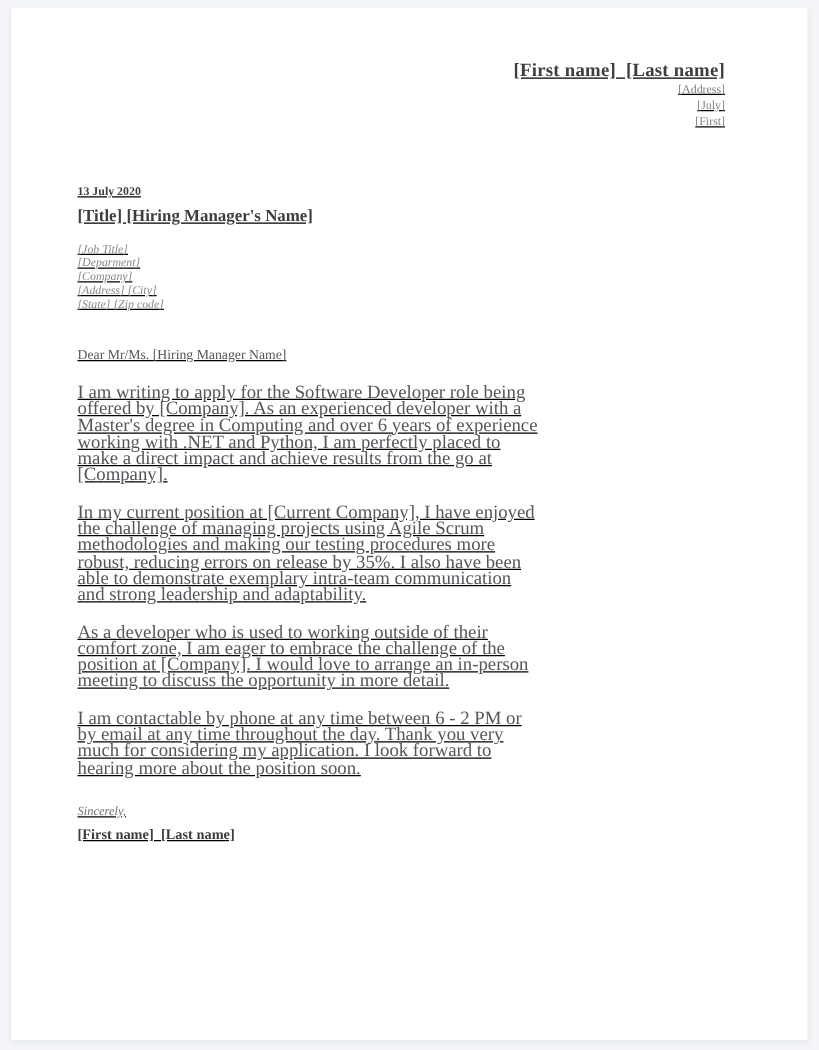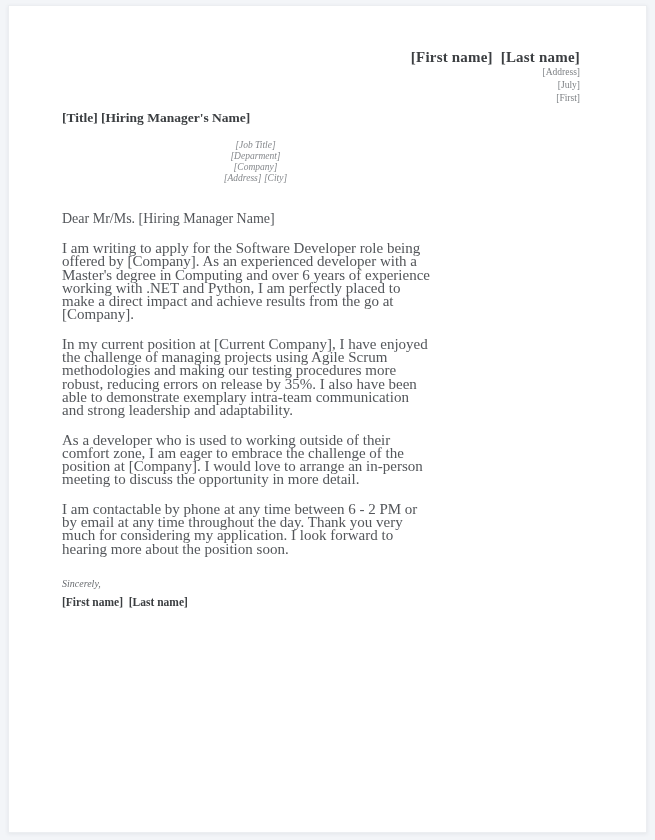--- a/index.html
+++ b/index.html
@@ -16,20 +16,21 @@
     height: 840px;
     padding: 5px 8px 7px 8px;
   }
   .page {
     width: 639px;
     height: 828px;
     background: #ffffff;
     border: 1px solid #eceef1;
     box-shadow: 0 1px 4px rgba(40,50,70,0.08);
     position: relative;
+    text-decoration: underline;
   }
   
   .sender-header {
     padding: 42px 66px 0 0;
     text-align: right;
   }
   .sender-name {
     font-size: 15px;
     font-weight: bold;
     color: #3b3e41;
@@ -62,25 +63,24 @@
     font-weight: bold;
     color: #3b3e41;
     line-height: 17px;
   }
   .recipient-details {
     margin-top: 14px;
     font-style: italic;
     font-size: 9.5px;
     color: #85888c;
     line-height: 11px;
-    text-align: center;
   }
   .salutation {
     margin: 28px 0 17px 0;
-    font-size: 14px;
+    font-size: 11px;
     color: #53565a;
     line-height: 13px;
   }
   .para {
     margin: 16px 0 0 0;
     width: 372px;
     font-size: 15px;
     color: #53565a;
     line-height: 13.3px;
   }
@@ -107,28 +107,30 @@
   <div class="page">
 
     <header class="sender-header">
       <div class="sender-name">[First name]  [Last name]</div>
       <div class="contact-line">[Address]</div>
       <div class="contact-line">[July]</div>
       <div class="contact-line">[First]</div>
     </header>
 
     <main class="letter">
+      <div class="letter-date">13 July 2020</div>
 
       <h1 class="recipient-title">[Title] [Hiring Manager's Name]</h1>
 
       <div class="recipient-details">
         <div>[Job Title]</div>
         <div>[Deparment]</div>
         <div>[Company]</div>
         <div>[Address] [City]</div>
+        <div>[State] [Zip code]</div>
       </div>
 
       <p class="salutation">Dear Mr/Ms. [Hiring Manager Name]</p>
 
       <p class="para">I am writing to apply for the Software Developer role being offered by [Company]. As an experienced developer with a Master's degree in Computing and over 6 years of experience working with .NET and Python, I am perfectly placed to make a direct impact and achieve results from the go at [Company].</p>
 
       <p class="para">In my current position at [Current Company], I have enjoyed the challenge of managing projects using Agile Scrum methodologies and making our testing procedures more robust, reducing errors on release by 35%. I also have been able to demonstrate exemplary intra-team communication and strong leadership and adaptability.</p>
 
       <p class="para">As a developer who is used to working outside of their comfort zone, I am eager to embrace the challenge of the position at [Company]. I would love to arrange an in-person meeting to discuss the opportunity in more detail.</p>
 

